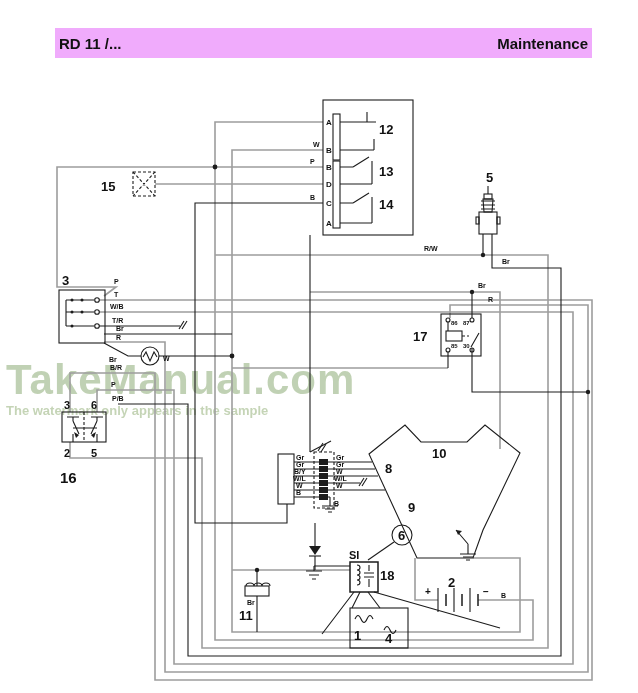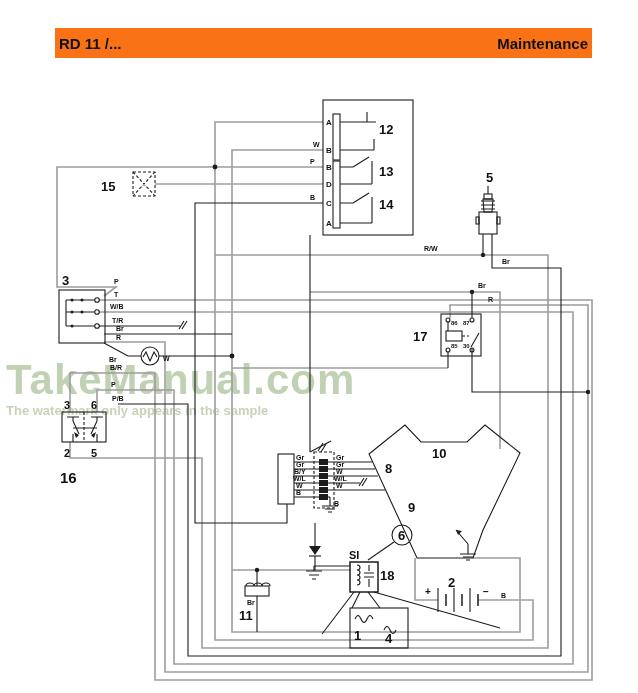--- a/index.html
+++ b/index.html
@@ -1,18 +1,18 @@
 <!DOCTYPE html>
 <html><head>
 <meta charset="utf-8">
 <style>
   html,body{margin:0;padding:0;background:#ffffff;}
   .page{position:relative;width:638px;height:693px;background:#fff;overflow:hidden;
         font-family:"Liberation Sans",sans-serif;}
-  .hdr{position:absolute;left:55px;top:28px;width:537px;height:30px;background:#f97316;
+  .hdr{position:absolute;left:55px;top:28px;width:537px;height:30px;background:#f0abfc;
        display:flex;align-items:center;justify-content:space-between;padding:0 4px;box-sizing:border-box;}
   .hdr span{font-weight:bold;font-size:15px;color:#111;}
   .wm{position:absolute;left:6px;top:320px;pointer-events:none;}
   .wm .l1{font-size:42px;font-weight:bold;letter-spacing:1px;color:#b6caa7;opacity:.85;line-height:1;margin-top:39px;}
   .wm .l2{font-size:13px;font-weight:bold;color:#bfd0af;opacity:.9;margin-top:2px;}
   svg{position:absolute;left:0;top:0;}
   .wg{stroke:#9d9d9d;stroke-width:1.6;fill:none;}
   .wb{stroke:#1c1c1c;stroke-width:1.1;fill:none;}
   .wb2{stroke:#1c1c1c;stroke-width:1.5;fill:none;}
   .dsh{stroke-dasharray:3,2;}

